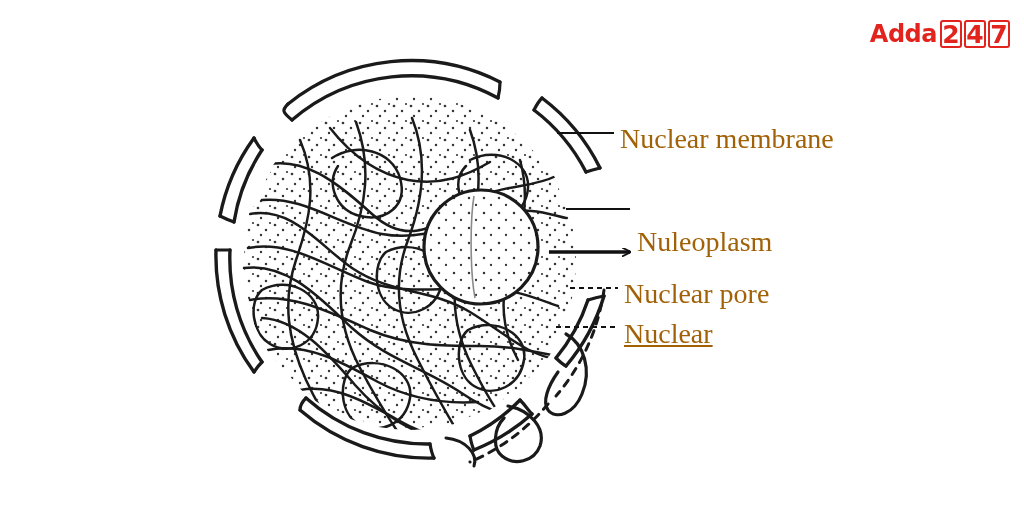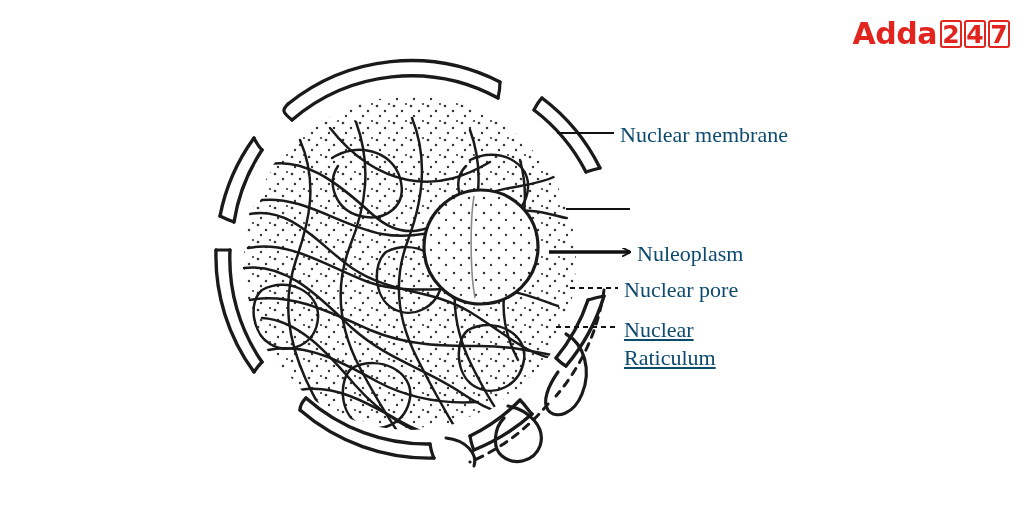--- a/index.html
+++ b/index.html
@@ -28,21 +28,21 @@
     top: 14px;
     right: 14px;
     display: flex;
     align-items: center;
     height: 40px;
     gap: 1px;
   }
   .brand-word {
     font-family: "DejaVu Sans", sans-serif;
     font-weight: bold;
-    font-size: 30px;
+    font-size: 24px;
     letter-spacing: -0.5px;
     color: #e2241f;
     line-height: 1;
   }
   .brand-boxes {
     display: flex;
     gap: 2px;
     margin-left: 2px;
   }
   .brand-box {
@@ -65,29 +65,29 @@
   #diagram {
     position: absolute;
     left: 0;
     top: 0;
   }
 
   
   .label {
     position: absolute;
     font-family: "Liberation Serif", serif;
-    font-size: 22px;
-    color: #0c4a6e;
+    font-size: 28px;
+    color: #a16207;
     white-space: nowrap;
     line-height: 1.28;
   }
   .label.two-line { white-space: normal; width: 160px; }
   .lbl-membrane  { left: 620px; top: 121px; }
   .lbl-nucleolus { left: 636px; top: 197px; }
-  .lbl-nucleoplasm { left: 637px; top: 240px; }
+  .lbl-nucleoplasm { left: 637px; top: 224px; }
   .lbl-pore      { left: 624px; top: 276px; text-align: center; }
   .lbl-reticulum { left: 624px; top: 316px; text-decoration: underline; }
 </style>
 </head>
 <body>
 
 <div id="stage">
 
   <div class="brand">
     <span class="brand-word">Adda</span>
@@ -218,16 +218,15 @@
 
   <div class="label lbl-membrane">Nuclear membrane</div>
 
 
   <div class="label lbl-nucleoplasm">Nuleoplasm</div>
 
   <div class="label lbl-pore">Nuclear pore</div>
 
   <div class="label two-line lbl-reticulum">
     <div>Nuclear</div>
-    <div>Raticulum</div>
   </div>
 
 </div>
 
 </body></html>

